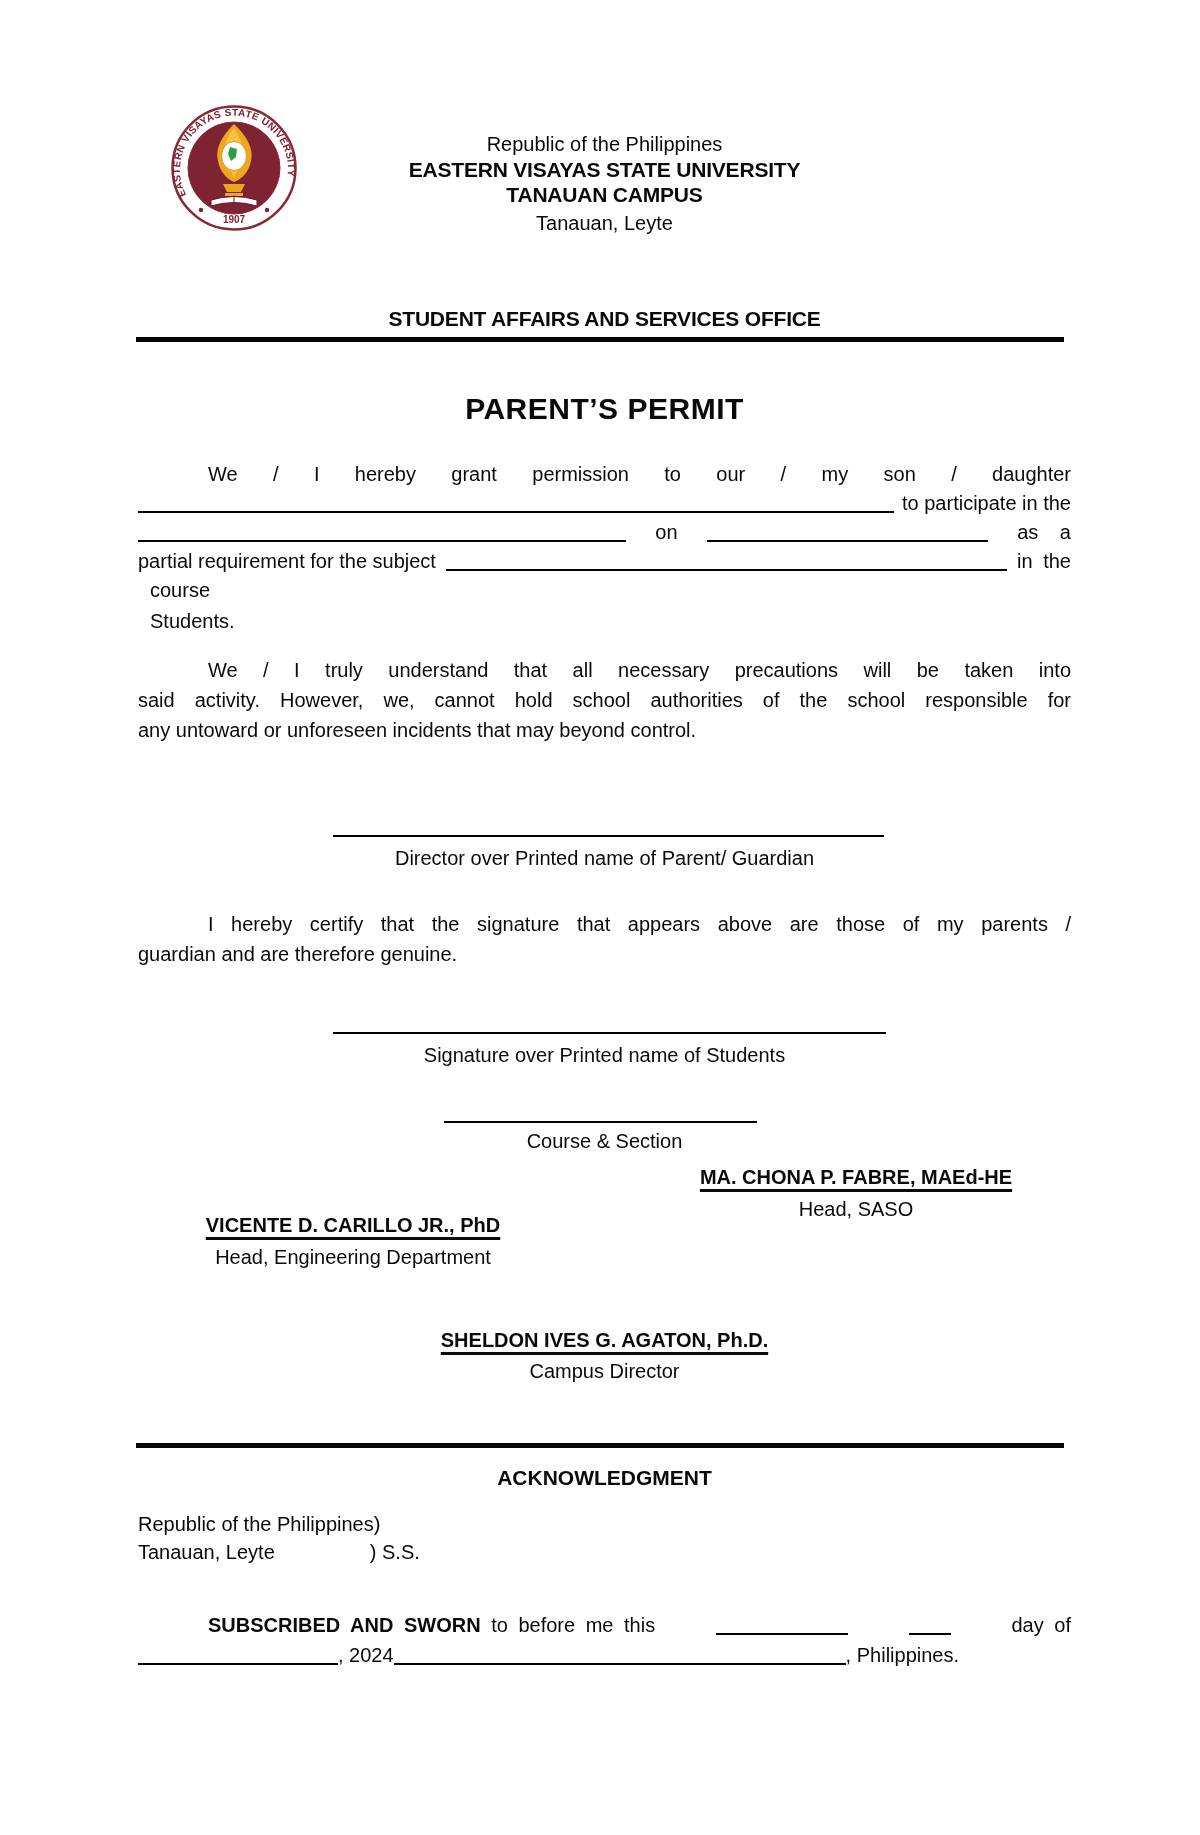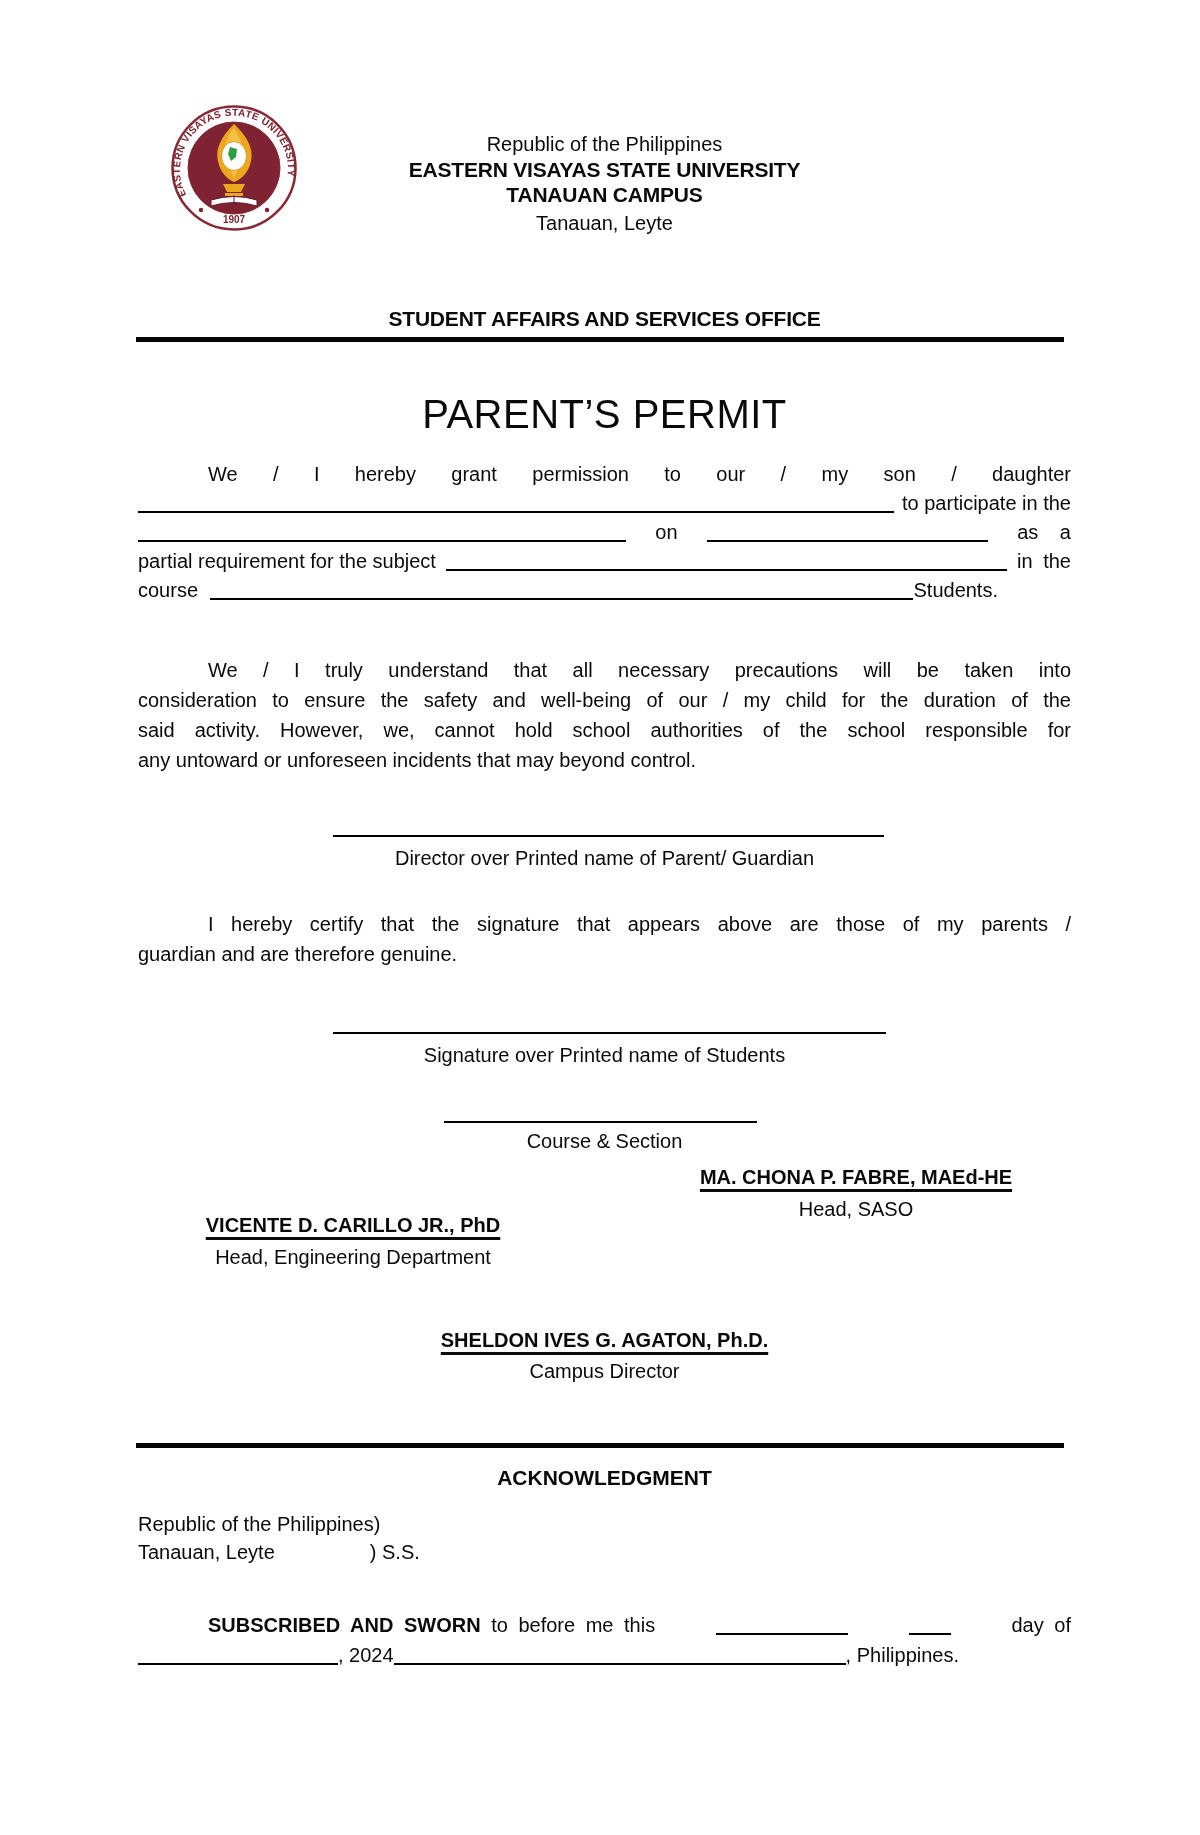--- a/index.html
+++ b/index.html
@@ -15,21 +15,21 @@
   .abs{position:absolute;}
   .content{left:138px;width:933px;}
   .center{text-align:center;}
 
   
   .hdr-line1,.hdr-line4{font-size:20px;line-height:26px;}
   .hdr-line2,.hdr-line3{font-size:21px;line-height:25px;font-weight:bold;letter-spacing:-0.2px;}
 
   .office-title{font-size:21px;font-weight:bold;letter-spacing:-0.2px;}
   .rule{height:5px;background:#060606;}
-  .doc-title{font-size:40px;font-weight:normal;letter-spacing:0.5px;}
+  .doc-title{font-size:30px;font-weight:bold;letter-spacing:0.5px;}
 
   .body-txt{font-size:20px;}
   .p1{line-height:29px;}
   .p2{line-height:30px;}
   .jline{text-align:justify;text-align-last:justify;}
   .indent{text-indent:70px;}
   .fline{display:flex;align-items:baseline;}
   .bl{height:0;border-bottom:2px solid #000;position:relative;top:3px;}
   .grow{flex:1 1 auto;}
 
@@ -95,30 +95,29 @@
       <div class="bl" style="width:488px;"></div>
       <span>on</span>
       <div class="bl" style="width:281px;"></div>
       <span style="word-spacing:16px;text-align:center;">as a</span>
     </div>
     <div class="fline">
       <span>partial requirement for the subject</span>
       <div class="bl grow" style="margin:0 10px;"></div>
       <span style="word-spacing:5px;">in the</span>
     </div>
-    <div class="fline" style="width:860px;">
+    <div class="fline" style="width:860px;flex-direction:column;">
       <span>course</span>
       <div class="bl grow" style="margin-left:12px;"></div>
       <span>Students.</span>
     </div>
   </div>
 
   <div class="abs content body-txt p2" style="top:655px;">
     <div class="jline indent">We / I truly understand that all necessary precautions will be taken into</div>
-    <div class="jline">consideration to ensure the safety and well-being of our / my child for the duration of the</div>
     <div class="jline">said activity. However, we, cannot hold school authorities of the school responsible for</div>
     <div>any untoward or unforeseen incidents that may beyond control.</div>
   </div>
 
   <div class="abs sigline" style="left:333px;top:835px;width:551px;"></div>
   <div class="abs content center caption" style="top:847px;">Director over Printed name of Parent/ Guardian</div>
 
   <div class="abs content body-txt p2" style="top:909px;">
     <div class="jline indent">I hereby certify that the signature that appears above are those of my parents /</div>
     <div>guardian and are therefore genuine.</div>

